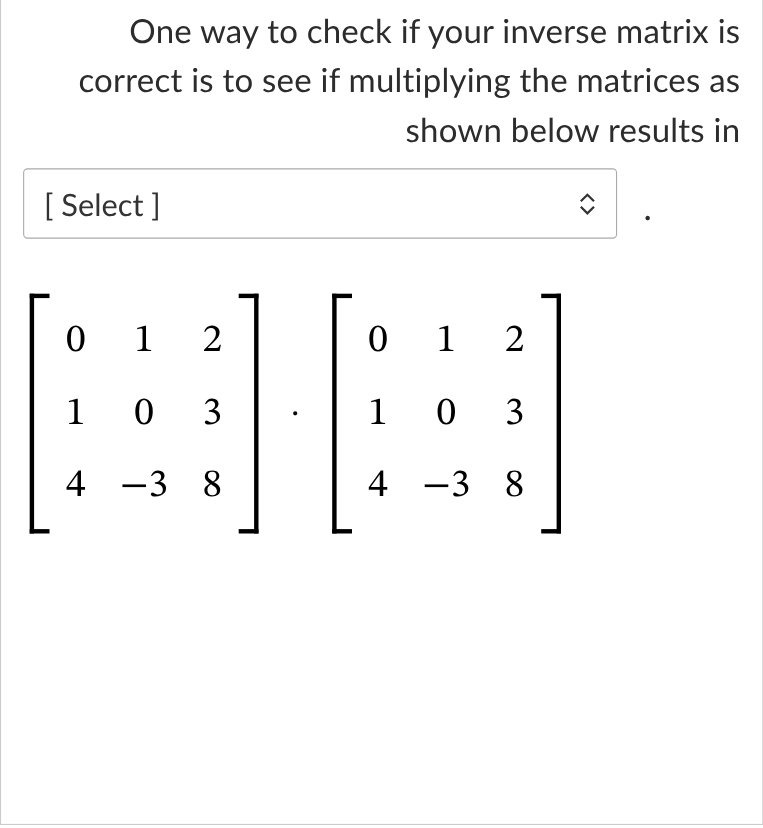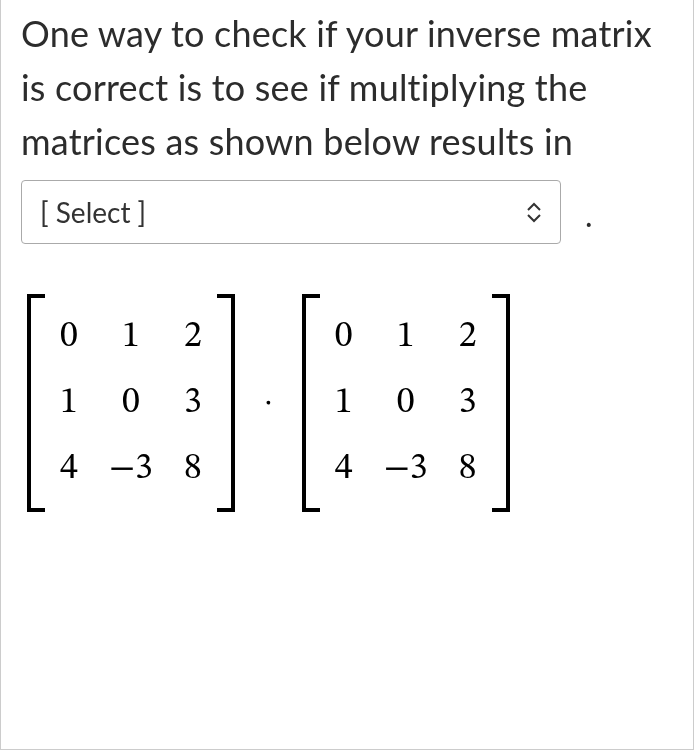--- a/index.html
+++ b/index.html
@@ -17,25 +17,26 @@
     .container {
       border-left: 1px solid #ccc;
       border-right: 1px solid #ccc;
       border-bottom: 1px solid #ccc;
       padding: 6px 20px 20px 20px;
       width: 694px;
       height: 750px;
       position: relative;
     }
     .question-text {
-      font-size: 36px;
+      font-size: 30px;
       line-height: 1.5;
       color: #2c2c2c;
       margin-bottom: 12px;
       letter-spacing: 0.2px;
+      text-align: right;
     }
     .select-row {
       display: flex;
       align-items: flex-end;
       gap: 24px;
       margin-bottom: 50px;
     }
     .select-box {
       flex: 0 0 auto;
       width: 540px;

